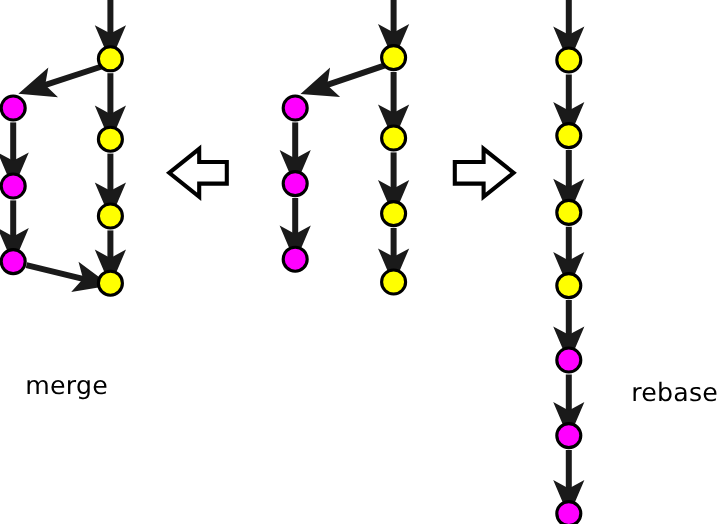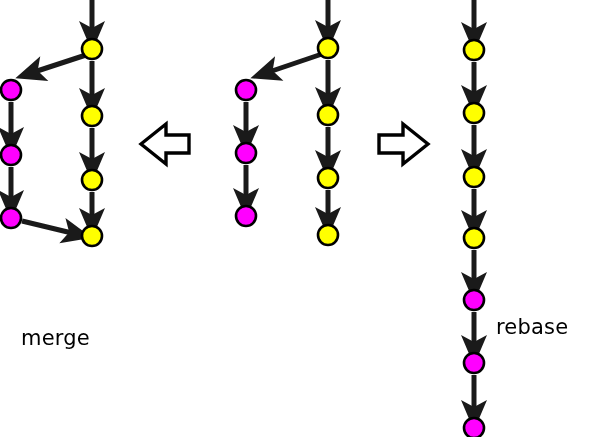--- a/index.html
+++ b/index.html
@@ -22,22 +22,22 @@
     height: 437px;
   }
   .label {
     position: absolute;
     font-family: "DejaVu Sans", sans-serif;
     font-size: 21px;
     color: #000000;
     white-space: nowrap;
     letter-spacing: 0.2px;
   }
-  #label-merge { left: 21px; top: 326px; text-align: center; }
-  #label-rebase { left: 496px; top: 315px; text-align: center; }
+  #label-merge { left: 21px; top: 309px; text-align: center; }
+  #label-rebase { left: 526px; top: 315px; text-align: center; }
 </style>
 </head>
 <body>
 
 <svg id="diagram" viewBox="0 0 603 437">
   <defs>
     <marker id="ah" markerWidth="7" markerHeight="7" refX="3.0" refY="3.0" orient="auto" markerUnits="strokeWidth">
       <path d="M0.2,0.4 L6.3,3.0 L0.2,5.6 L1.6,3.0 Z" fill="#1a1a1a"></path>
     </marker>
   </defs>

